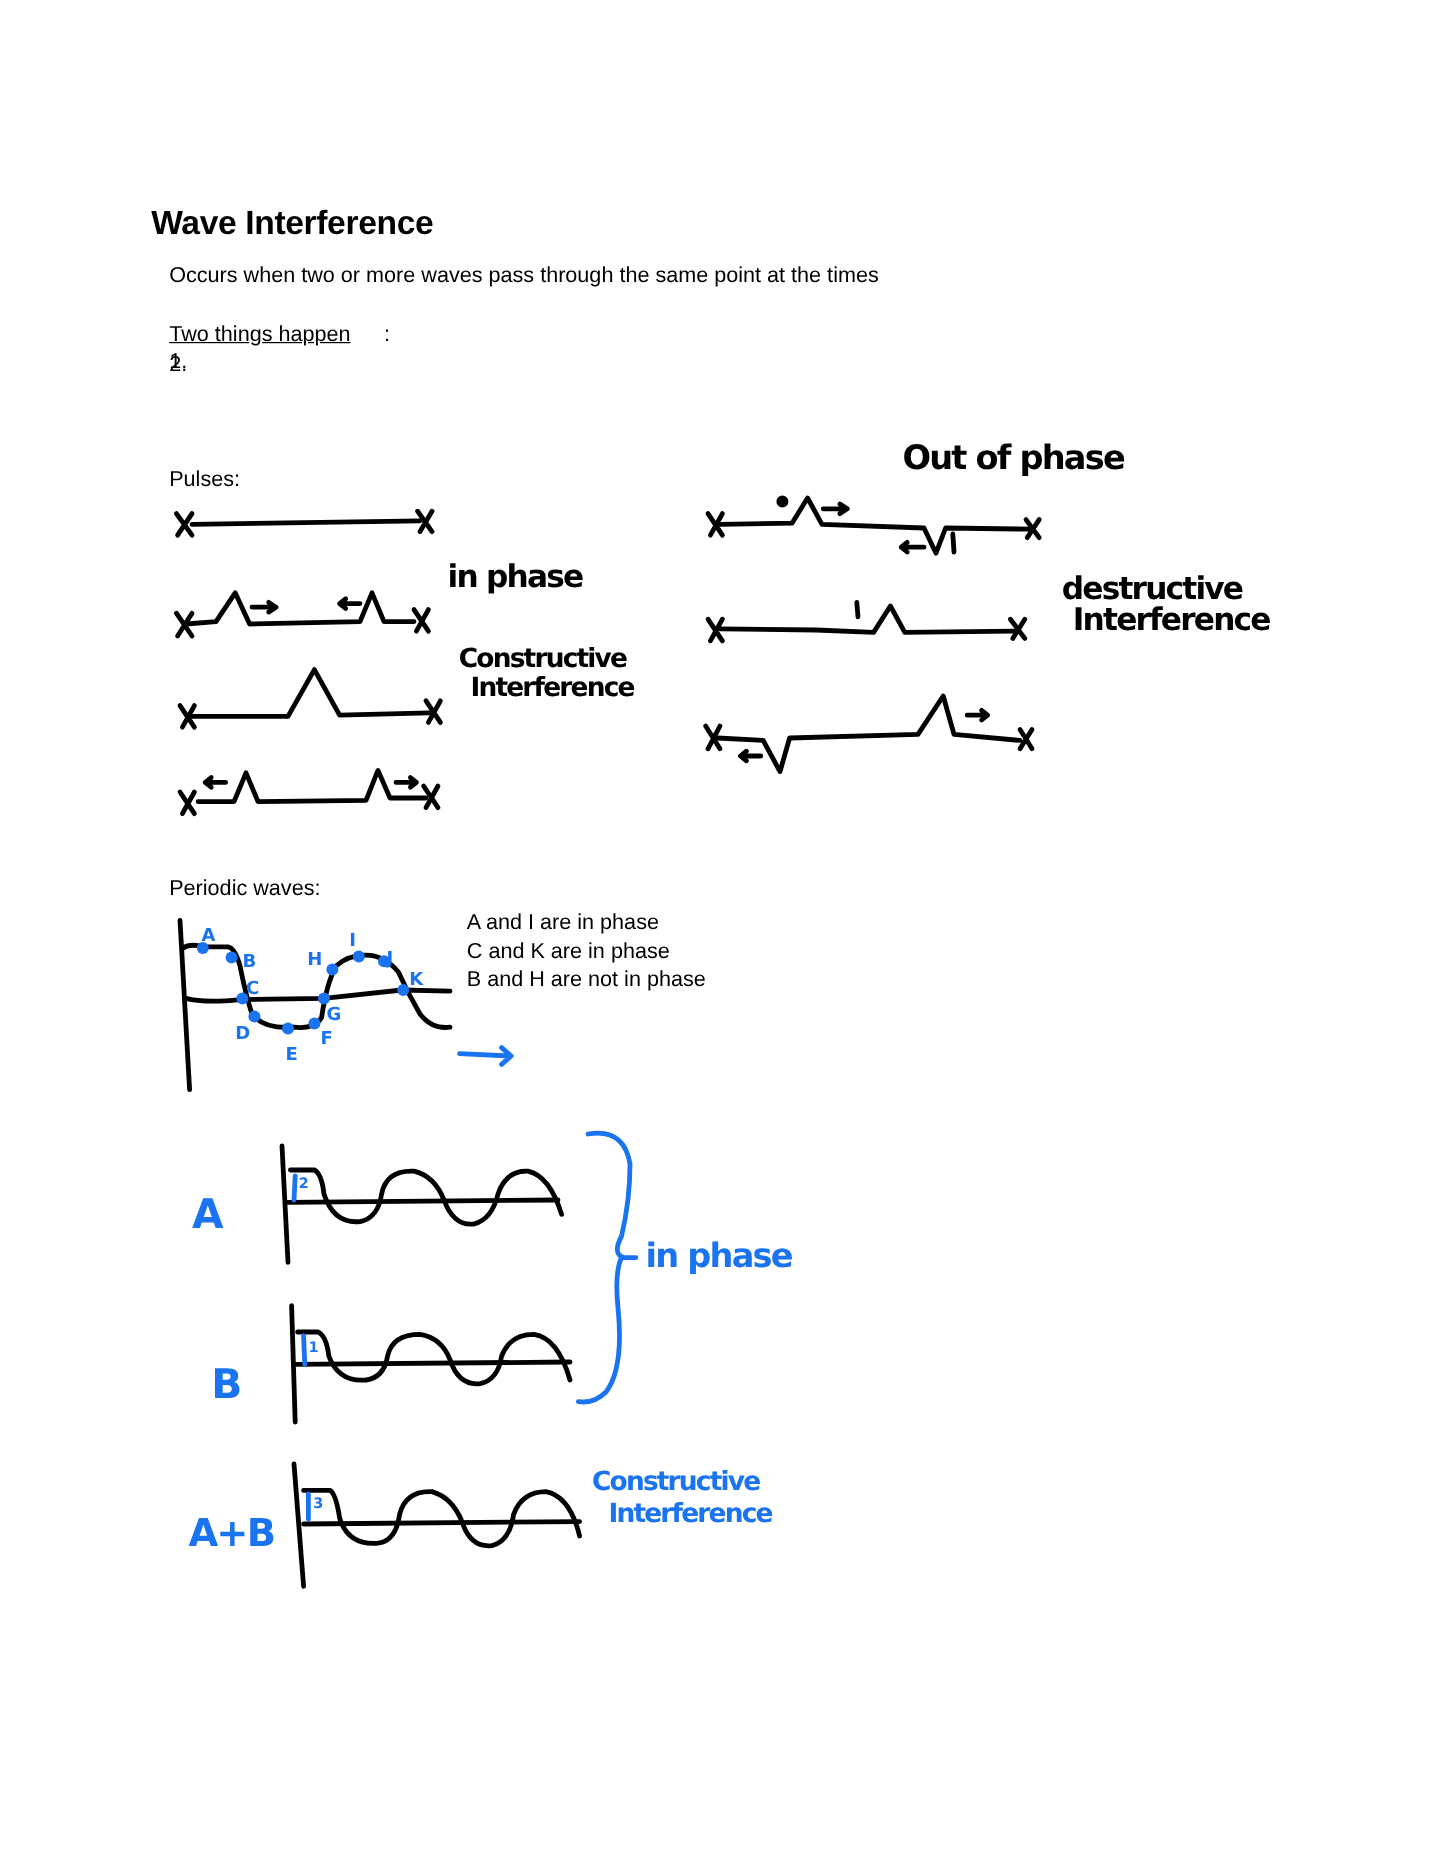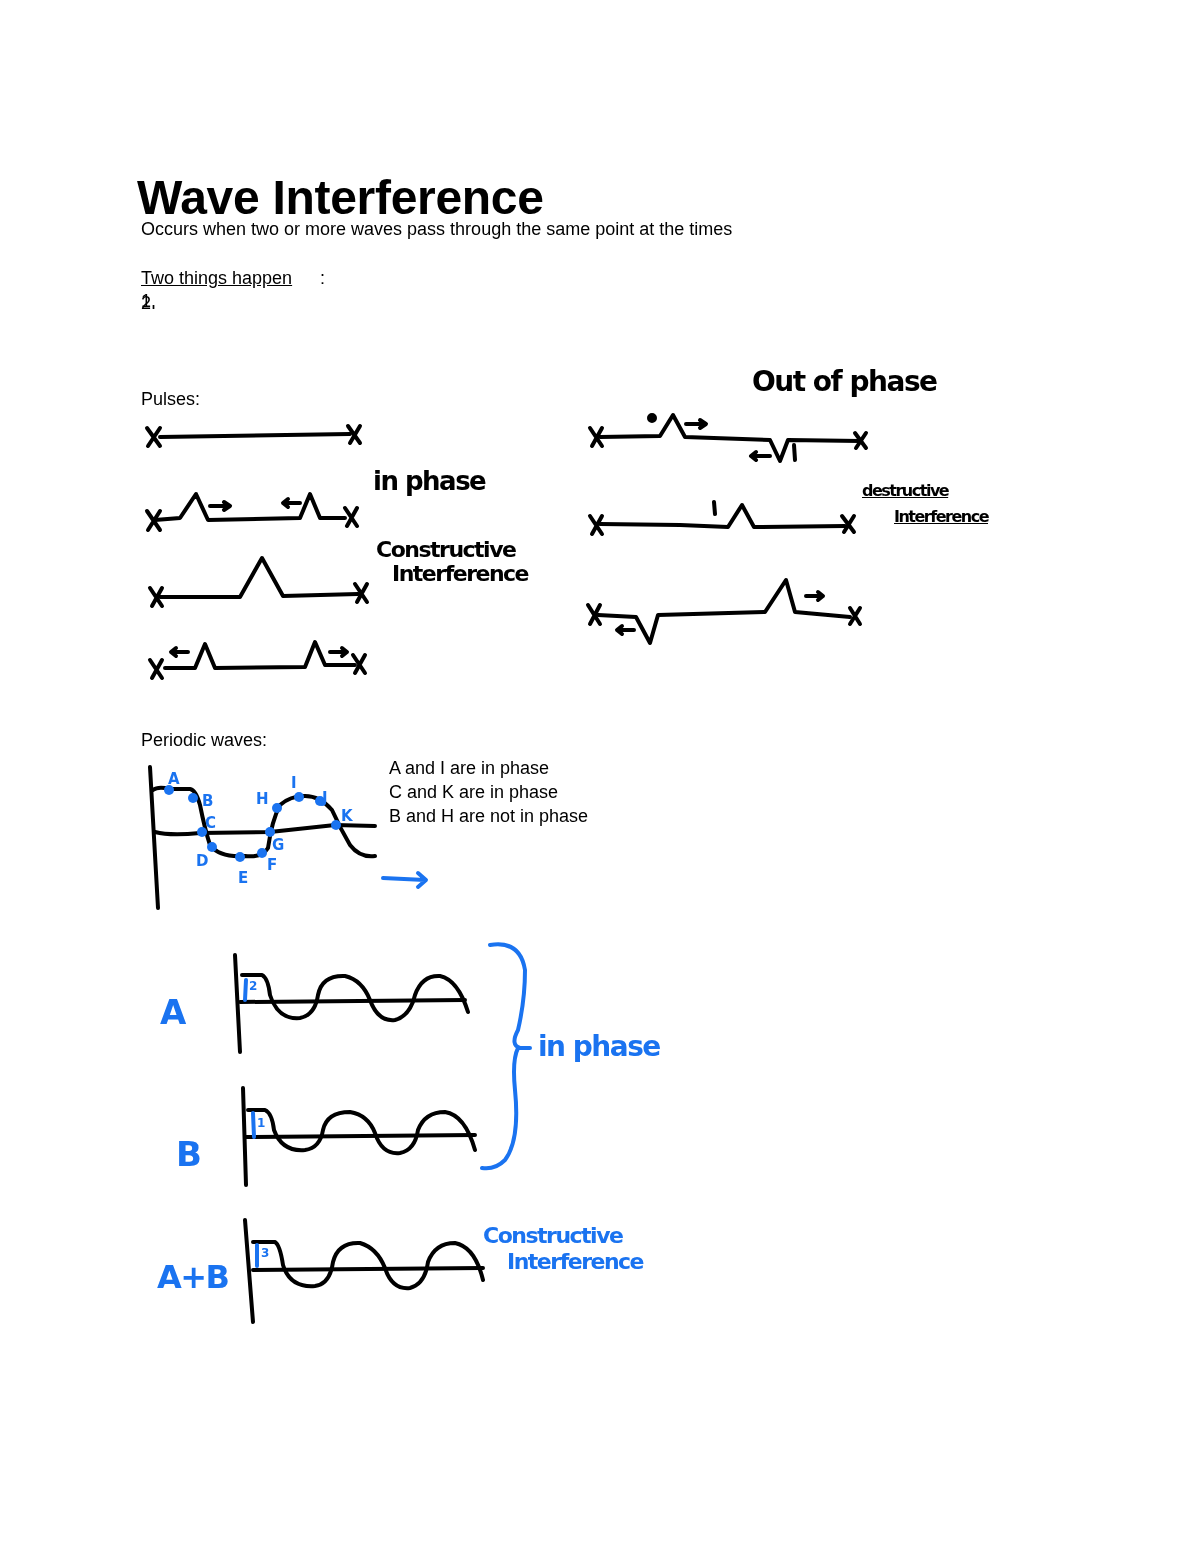--- a/index.html
+++ b/index.html
@@ -1,30 +1,30 @@
 <!DOCTYPE html>
 <html><head>
   <meta charset="utf-8">
   <style>
     html, body { margin:0; padding:0; background:#fff; }
     body { width:1200px; height:1553px; position:relative; overflow:hidden;
       font-family:"Liberation Sans", sans-serif; color:#000; }
     .abs { position:absolute; }
-    .title { left:137px; top:170px; font-size:48px; font-weight:bold; letter-spacing:-0.3px; }
+    .title { left:126px; top:170px; font-size:28px; font-weight:bold; letter-spacing:-0.3px; }
     .body-text { font-size:18px; line-height:24px; }
     .intro { left:141px; top:217px; }
     .heading-u { left:141px; top:266px; text-decoration:underline; }
     .list { left:141px; top:289px; width:920px; margin:0; padding:0; list-style:none; }
     .list li { position:relative; padding-left:34px; margin-bottom:2px; }
     .list li .num { position:absolute; left:0; top:0; }
     .pulses-label { left:141px; top:387px; }
     .periodic-label { left:141px; top:728px; }
     .phase-notes { left:389px; top:756px; }
     .phase-notes div { height:24px; }
-    .hw { font-family:"DejaVu Sans", sans-serif; font-weight:bold; letter-spacing:-1.5px; }
+    .hw { font-family:"DejaVu Sans", sans-serif; font-weight:bold; letter-spacing:-1.5px;text-align:center; }
     .hw-black { color:#000; }
     .hw-blue { color:#1a73f0; }
     svg { position:absolute; left:0; top:0; }
   </style>
 </head>
 <body>
 
 <div class="abs title">Wave Interference</div>
 <div class="abs body-text intro">Occurs when two or more waves pass through the same point at the times</div>
 <div class="abs body-text heading-u"><span>Two things happen</span></div>
@@ -160,21 +160,21 @@
     <text x="341" y="821">K</text>
   </g>
 </svg>
 
 <div class="abs hw hw-black" style="left:373px;top:466px;font-size:26px;">in phase</div>
 <div class="abs hw hw-black" style="left:376px;top:538px;font-size:22px;line-height:24px;">
   <div>Constructive</div>
   <div style="padding-left:16px;">Interference</div>
 </div>
 <div class="abs hw hw-black" style="left:752px;top:365px;font-size:28px;">Out of phase</div>
-<div class="abs hw hw-black" style="left:862px;top:478px;font-size:16px;line-height:26px;text-decoration:underline;">
+<div class="abs hw hw-black" style="left:862px;top:478px;font-size:26px;line-height:26px;">
   <div>destructive</div>
   <div style="padding-left:32px;">Interference</div>
 </div>
 
 <div class="abs hw hw-blue" style="left:160px;top:992px;font-size:34px;">A</div>
 <div class="abs hw hw-blue" style="left:176px;top:1134px;font-size:34px;">B</div>
 <div class="abs hw hw-blue" style="left:157px;top:1258px;font-size:32px;">A+B</div>
 <div class="abs hw hw-blue" style="left:249px;top:979px;font-size:12px;">2</div>
 <div class="abs hw hw-blue" style="left:257px;top:1116px;font-size:12px;">1</div>
 <div class="abs hw hw-blue" style="left:261px;top:1246px;font-size:12px;">3</div>

